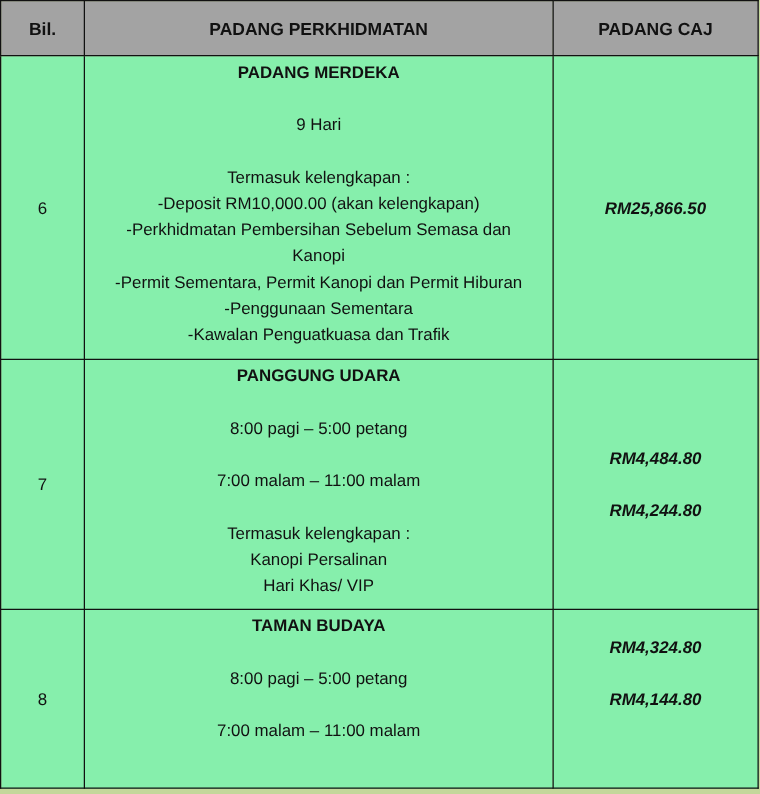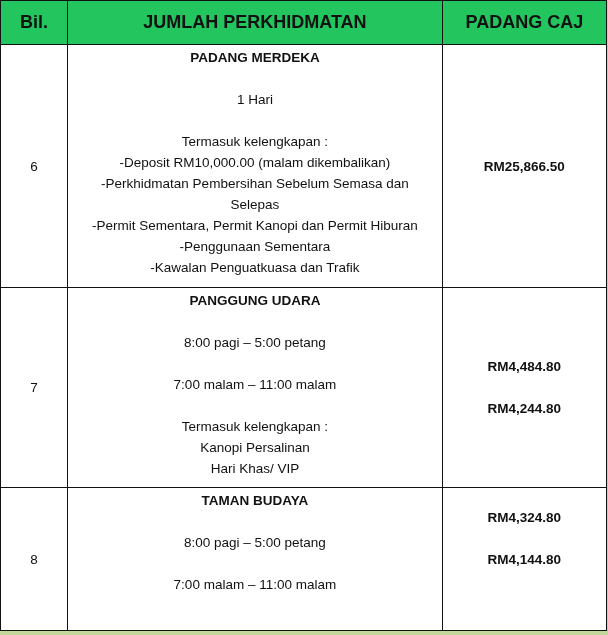--- a/index.html
+++ b/index.html
@@ -1,62 +1,62 @@
 <!DOCTYPE html>
 <html><head>
 <meta charset="utf-8">
 <style>
   html, body { margin:0; padding:0; background:#c4d79b; }
   body { width:608px; height:635px; overflow:hidden; font-family:"Liberation Sans", sans-serif; color:#111; }
   table { border-collapse:collapse; width:607px; table-layout:fixed; }
   td, th { border:1.5px solid #111; text-align:center; padding:0; font-size:13.5px; }
-  th { background:#22c55e; height:43px; font-weight:bold; font-size:18px;margin-left:41px; }
-  td { background:#ffffff; vertical-align:middle; }
+  th { background:#a3a3a3; height:43px; font-weight:bold; font-size:14px;margin-left:41px; }
+  td { background:#86efac; vertical-align:middle; }
   .c1 { width:67px; }
   .c2 { width:374px; }
   .c3 { width:164px; }
   .line { display:block; line-height:21px; }
   .title { font-weight:bold; }
   .gap { display:block; height:21px; }
   .r6 { height:243px; }
   .r7 { height:200px; }
   .r8 { height:143px; }
   .svc { vertical-align:top; padding-top:2px; }
-  .price { font-weight:bold; display:block; line-height:21px; }
+  .price { font-weight:bold; display:block; line-height:21px;font-style:italic; }
   .top { vertical-align:top; padding-top:19px; }
 </style>
 </head>
 <body>
 
 <table>
   <colgroup>
       <col class="c1">
       <col class="c2">
       <col class="c3">
     </colgroup>
   <thead>
     <tr>
       <th>Bil.</th>
-      <th>JUMLAH PERKHIDMATAN</th>
+      <th>PADANG PERKHIDMATAN</th>
       <th>PADANG CAJ</th>
     </tr>
   </thead>
   <tbody>
 
     <tr class="r6">
       <td>6</td>
       <td class="svc">
         <span class="line title">PADANG MERDEKA</span>
         <span class="gap"></span>
-        <span class="line">1 Hari</span>
+        <span class="line">9 Hari</span>
         <span class="gap"></span>
         <span class="line">Termasuk kelengkapan :</span>
-        <span class="line">-Deposit RM10,000.00 (malam dikembalikan)</span>
+        <span class="line">-Deposit RM10,000.00 (akan kelengkapan)</span>
         <span class="line">-Perkhidmatan Pembersihan Sebelum Semasa dan</span>
-        <span class="line">Selepas</span>
+        <span class="line">Kanopi</span>
         <span class="line">-Permit Sementara, Permit Kanopi dan Permit Hiburan</span>
         <span class="line">-Penggunaan Sementara</span>
         <span class="line">-Kawalan Penguatkuasa dan Trafik</span>
       </td>
       <td>
         <span class="price">RM25,866.50</span>
       </td>
     </tr>
 
     <tr class="r7">

